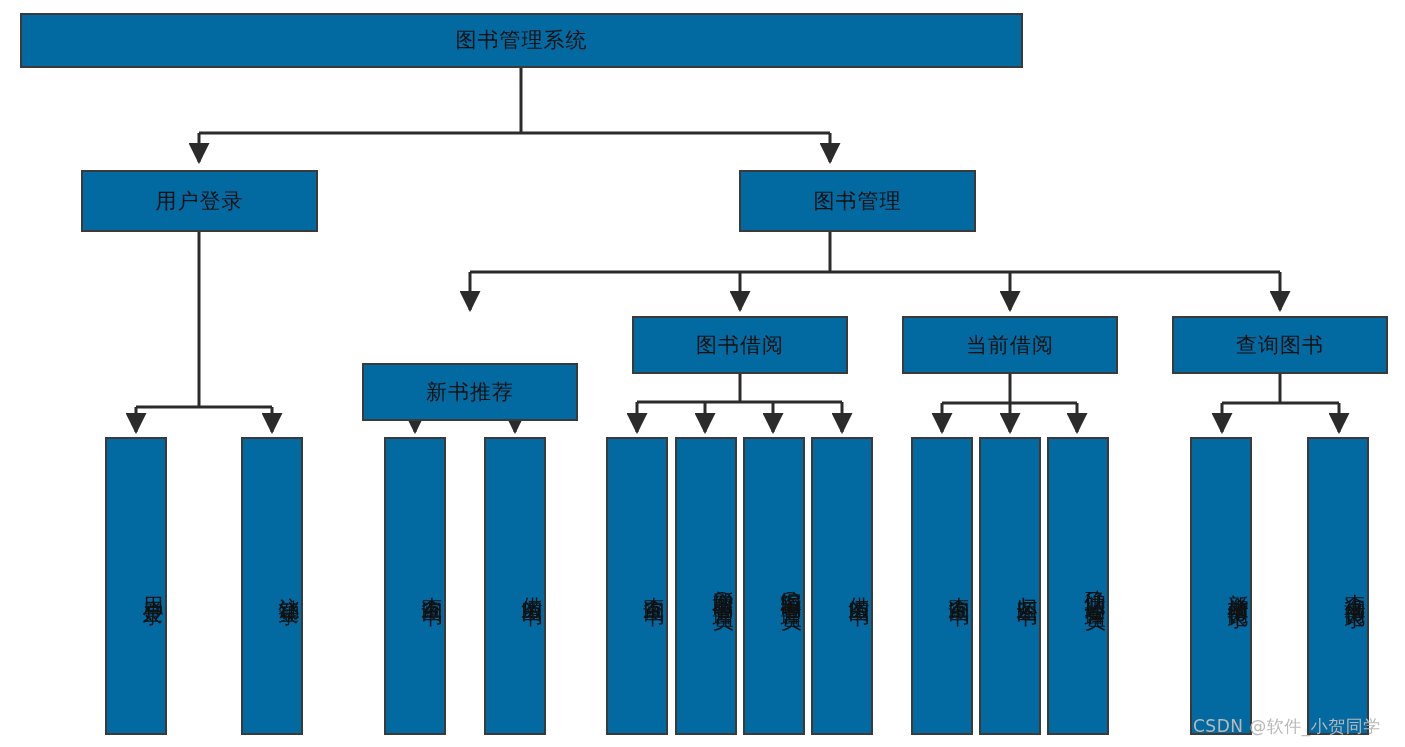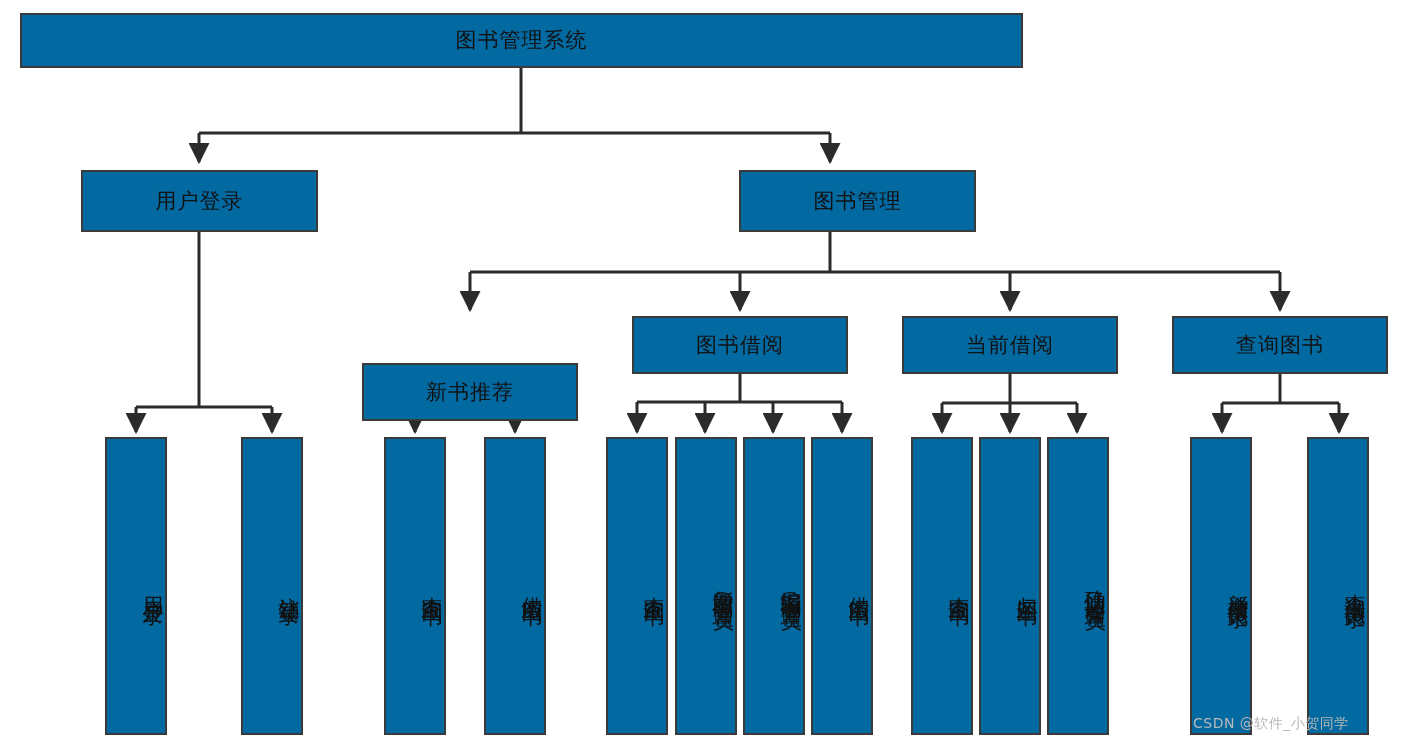--- a/index.html
+++ b/index.html
@@ -49,21 +49,21 @@
     letter-spacing: 3px;
     padding: 6px 0;
     align-items: flex-start;
     justify-content: center;
   }
   .node.v.topalign {
     align-items: flex-start;
   }
   .watermark {
     position: absolute;
-    font-size: 14px;
+    font-size: 17px;
     color: #b9b9b9;
     white-space: nowrap;
     letter-spacing: 0.5px;
   }
 </style>
 </head>
 <body>
 
 <div id="canvas">
 

